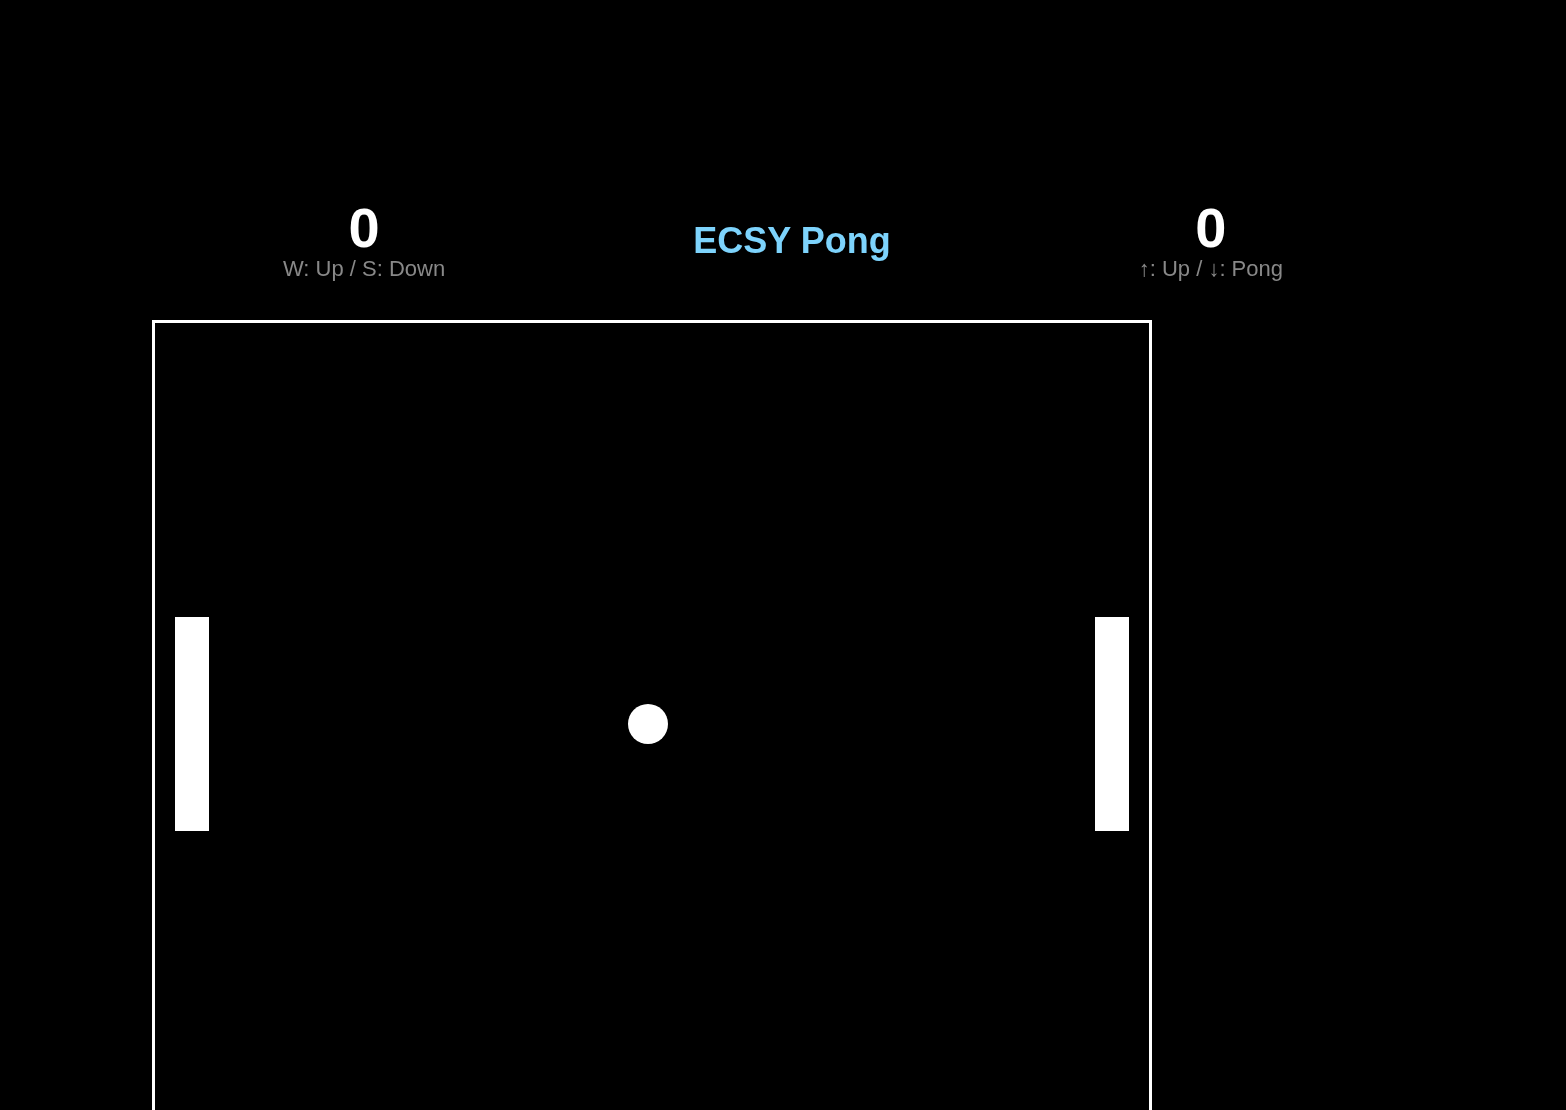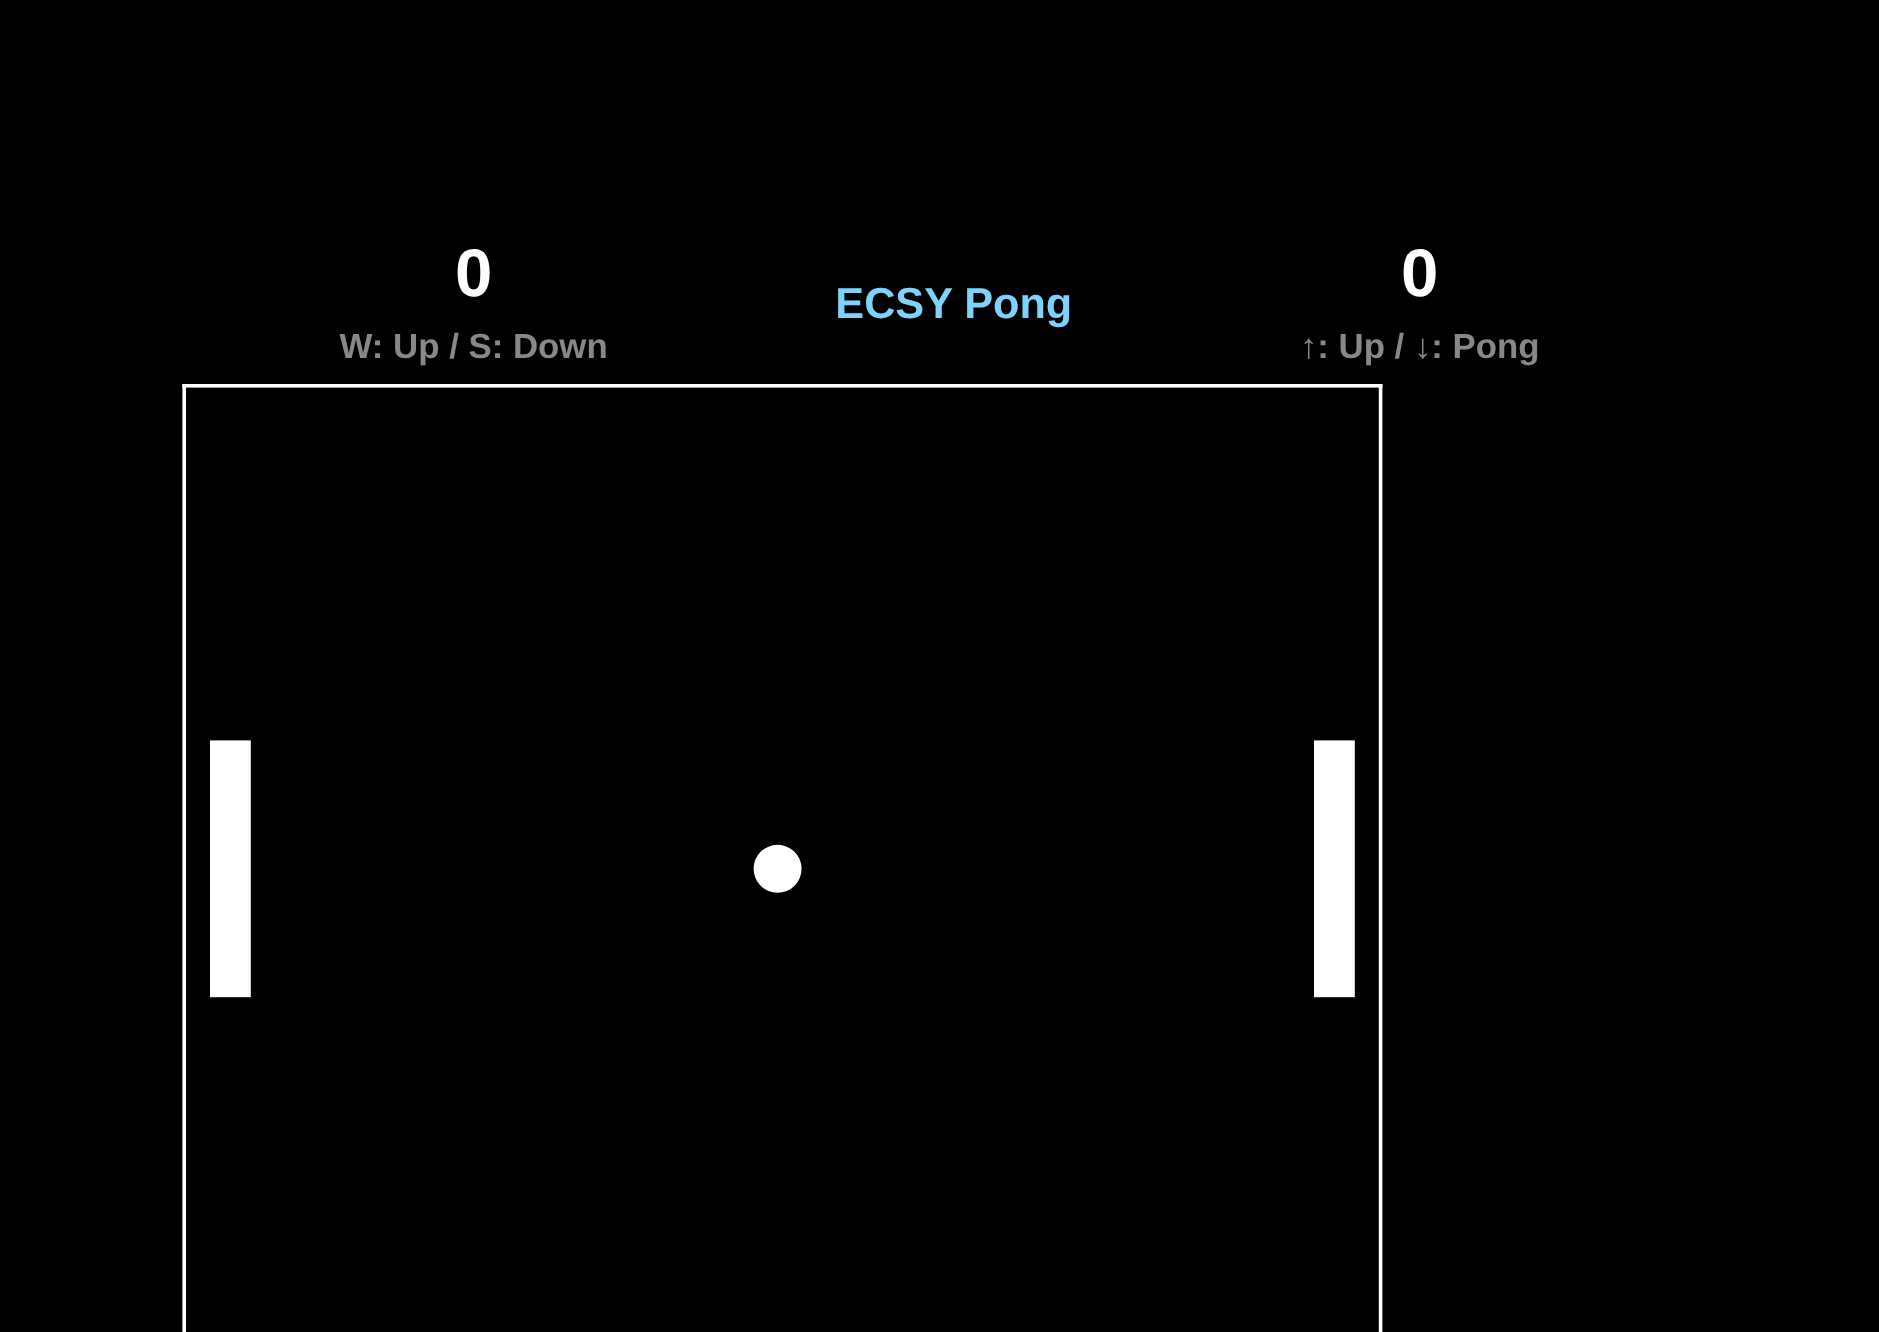--- a/index.html
+++ b/index.html
@@ -35,24 +35,23 @@
       align-items: center;
     }
     .score {
       color: #ffffff;
       font-size: 56px;
       font-weight: 700;
       line-height: 1;
     }
     .controls-hint {
       color: #888888;
-      font-size: 29px;
-      margin-top: 17px;
+      font-size: 22px;
+      margin-top: 0;
       white-space: nowrap;
-      font-weight: bold;
     }
     .title {
       color: #7dd3fc;
       font-size: 36px;
       font-weight: 700;
       text-align: center;
     }
     .play-area {
       position: absolute;
       top: 320px;

